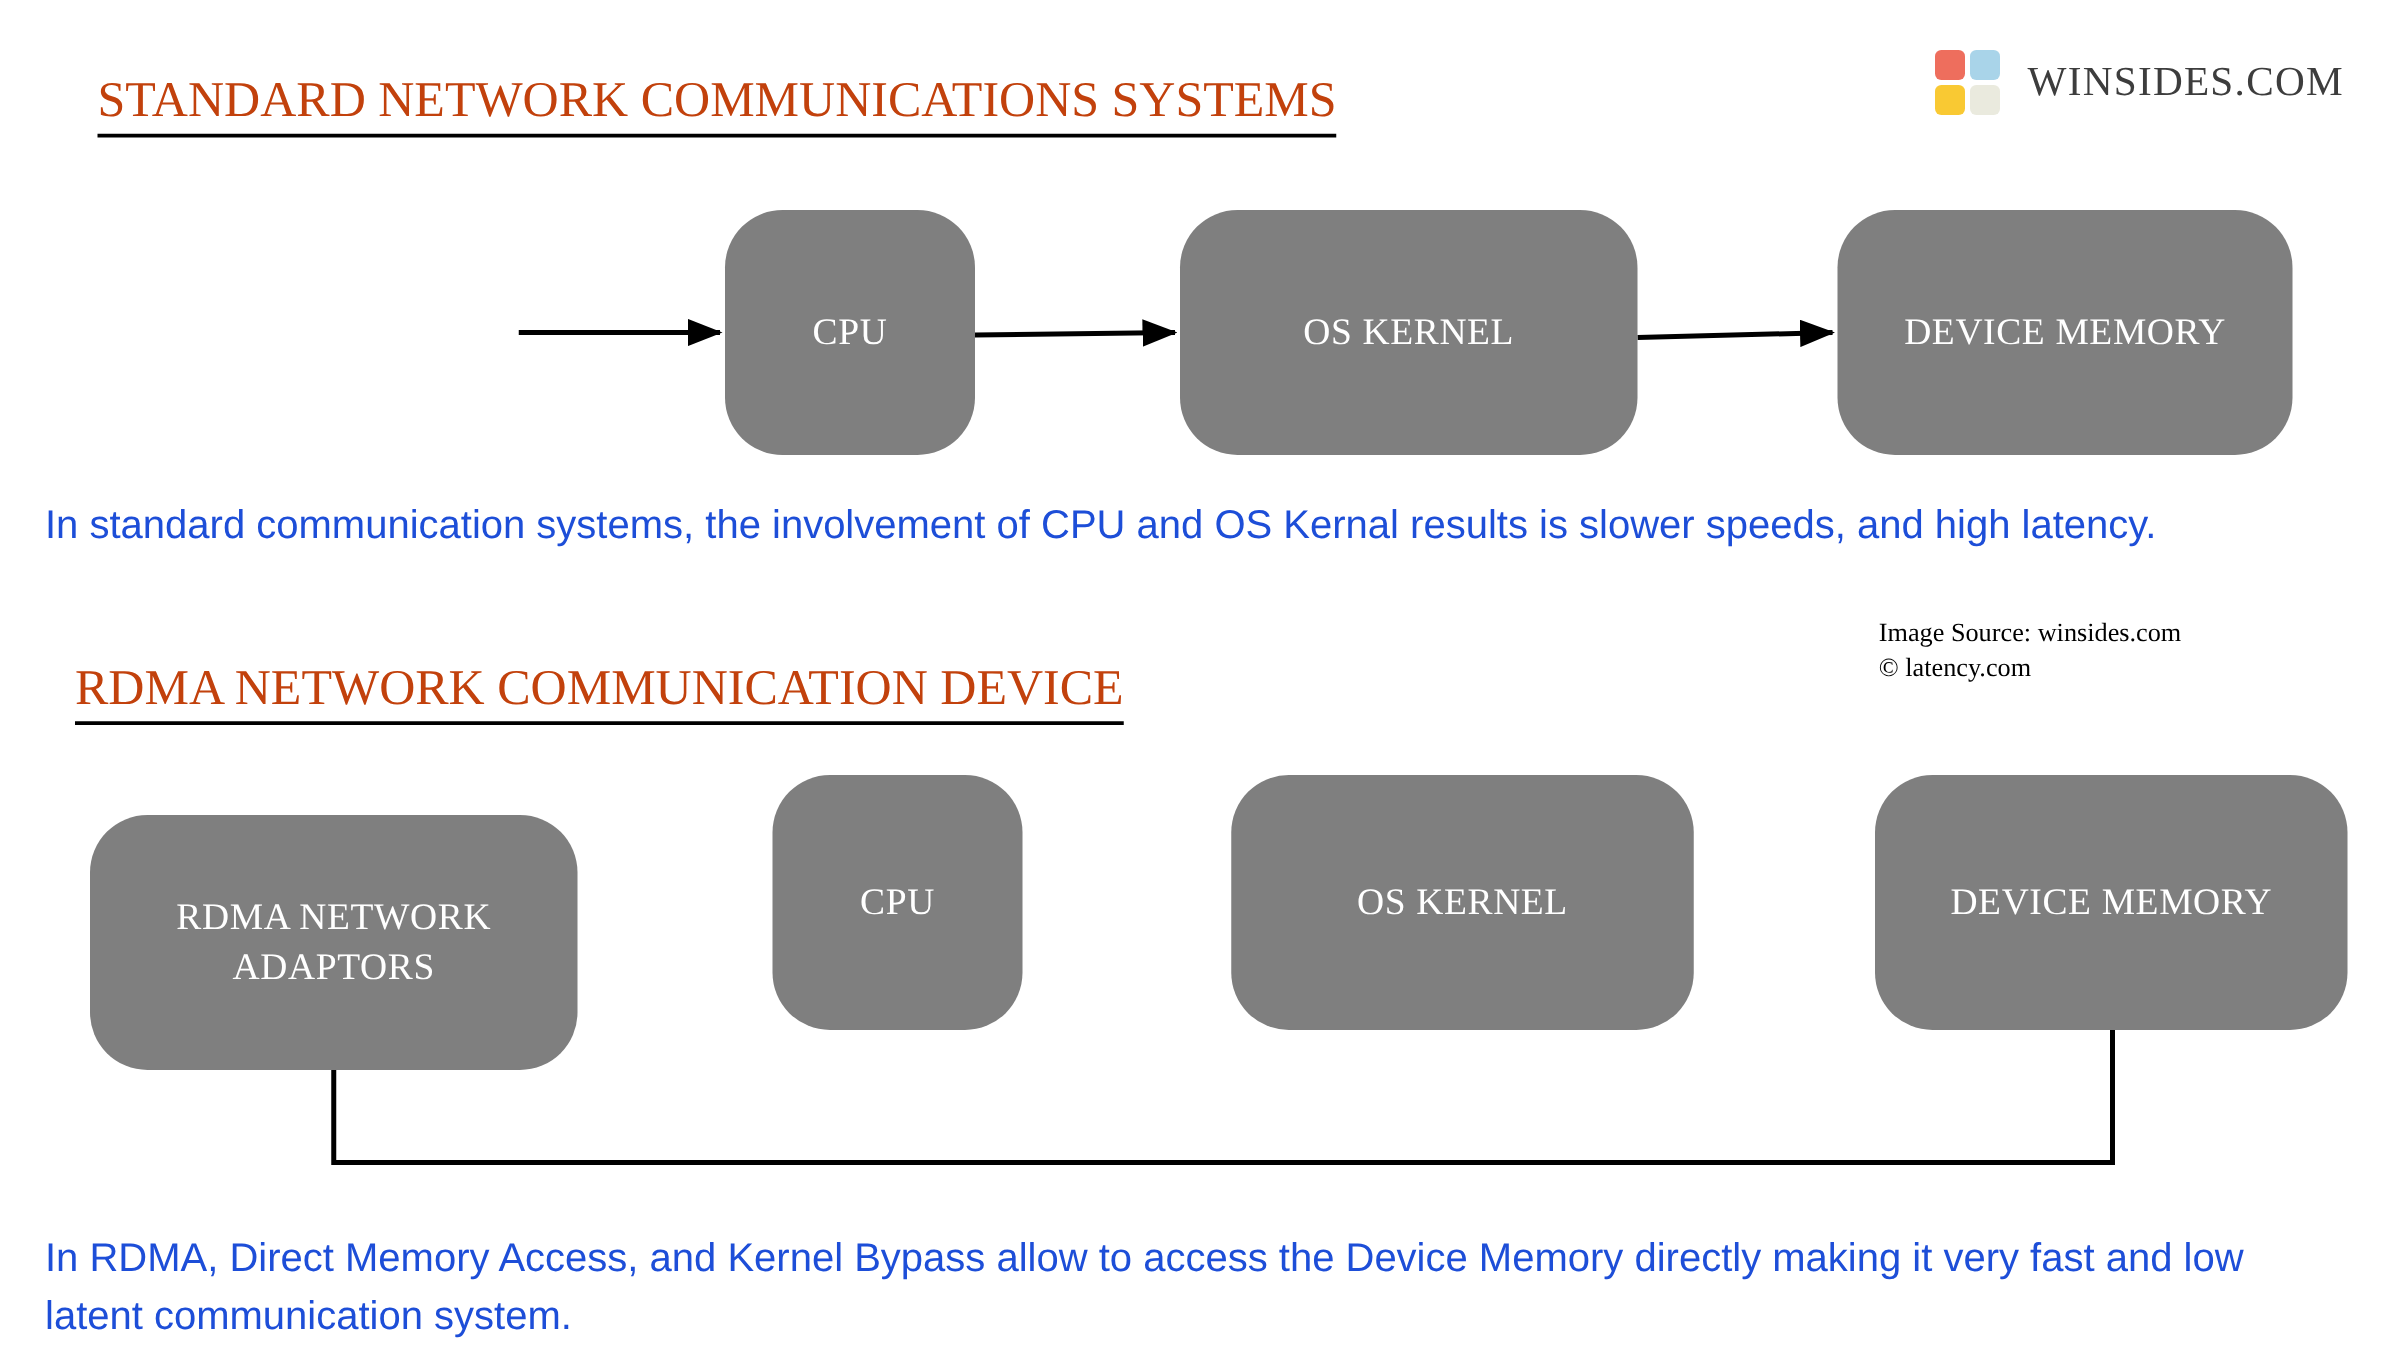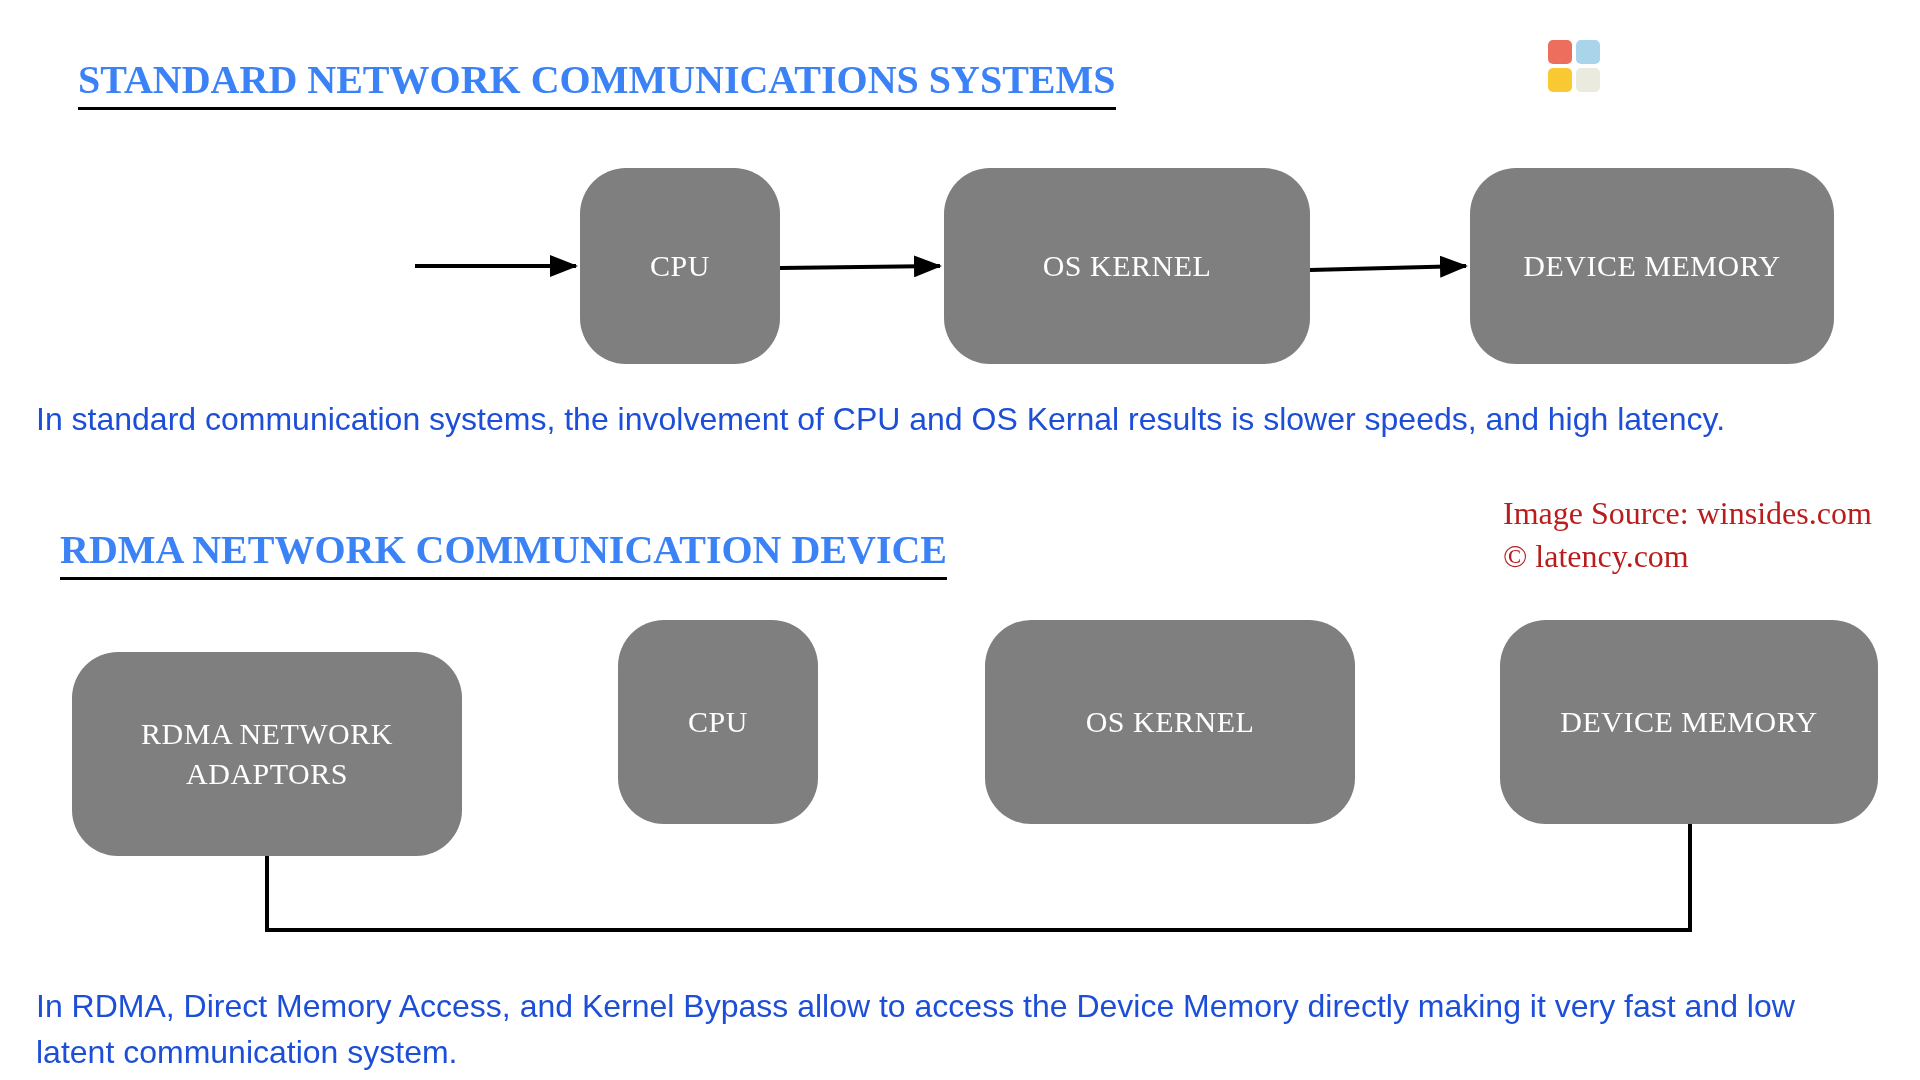--- a/index.html
+++ b/index.html
@@ -12,22 +12,22 @@
     width: 1920px;
     height: 1080px;
     background: #ffffff;
     overflow: hidden;
     font-family: "Liberation Serif", serif;
   }
   .section-title {
     position: absolute;
     font-family: "Liberation Serif", serif;
     font-size: 40px;
-    font-weight: 700;
-    color: #3b82f6;
+    font-weight: 400;
+    color: #c2410c;
     letter-spacing: 0px;
     white-space: nowrap;
     border-bottom: 3px solid #000000;
     padding-bottom: 5px;
     line-height: 1.1;
   }
   #title-standard { left: 78px; top: 58px; }
   #title-rdma     { left: 60px; top: 528px; }
 
   .node-box {
@@ -67,22 +67,22 @@
     color: #1d4ed8;
   }
   #desc-standard { top: 396px; }
   #desc-rdma     { top: 983px; }
 
   .credits {
     position: absolute;
     left: 1503px;
     top: 492px;
     font-family: "Liberation Serif", serif;
-    font-size: 32px;
-    color: #b91c1c;
+    font-size: 21px;
+    color: #000000;
     line-height: 1.35;
   }
   .credits .line { display: block; }
 
   .logo {
     position: absolute;
     left: 1548px;
     top: 40px;
     display: flex;
     align-items: center;
@@ -133,20 +133,21 @@
     <polyline points="267,824 267,930 1690,930 1690,824" fill="none" stroke="#000000" stroke-width="4"></polyline>
   </svg>
 
   <div class="logo">
     <div class="logo-squares">
       <div class="logo-square" style="background: rgb(238, 110, 93);"></div>
       <div class="logo-square" style="background: rgb(169, 212, 233);"></div>
       <div class="logo-square" style="background: rgb(249, 201, 51);"></div>
       <div class="logo-square" style="background: rgb(234, 234, 222);"></div>
     </div>
+    <div class="logo-text">WINSIDES.COM</div>
   </div>
 
   <div class="section-title" id="title-standard">STANDARD NETWORK COMMUNICATIONS SYSTEMS</div>
 
   <div class="node-box" id="box-s-cpu">CPU</div>
   <div class="node-box" id="box-s-kernel">OS KERNEL</div>
   <div class="node-box" id="box-s-memory">DEVICE MEMORY</div>
 
   <div class="body-text" id="desc-standard">In standard communication systems, the involvement of CPU and OS Kernal results is slower speeds, and high latency.</div>
 

